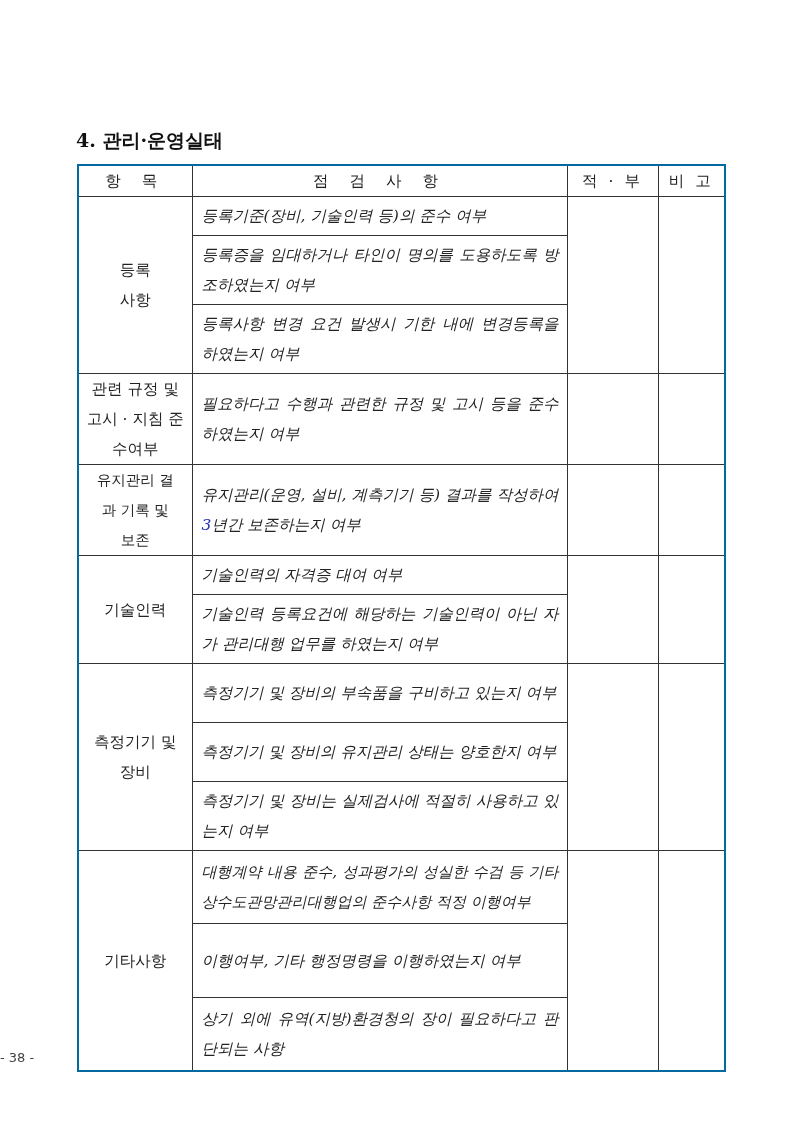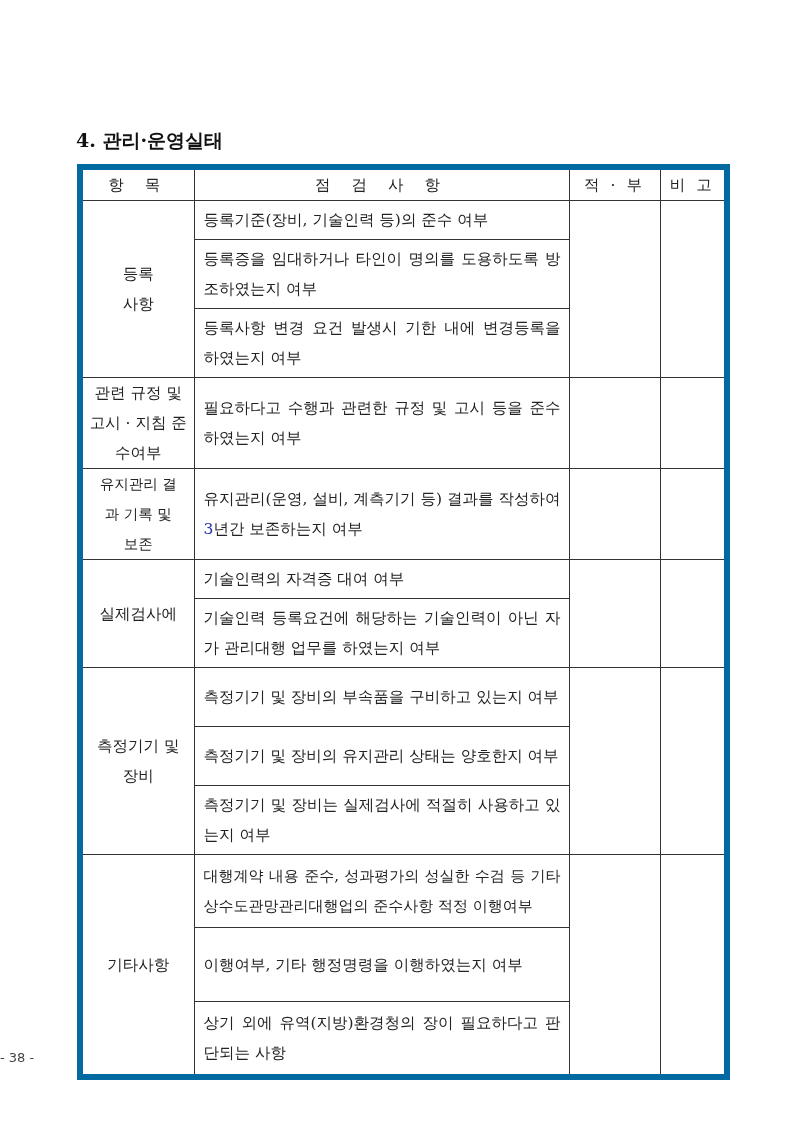--- a/index.html
+++ b/index.html
@@ -1,25 +1,25 @@
 <!DOCTYPE html>
 <html><head>
 <meta charset="utf-8">
 <style>
   html, body { margin: 0; padding: 0; background: #ffffff; }
   body { width: 793px; height: 1121px; position: relative; font-family: "DejaVu Serif", "Liberation Serif", serif; color: #222; }
   .title { position: absolute; left: 76px; top: 128px; font-size: 19px; font-weight: bold; letter-spacing: 0px; color: #111; text-align: right; }
   table.check { position: absolute; left: 77px; top: 164px; border-collapse: collapse; table-layout: fixed; width: 647px; }
   table.check td, table.check th { border: 1px solid #333; padding: 0; font-weight: normal; font-size: 15.5px; }
-  table.check { border: 6px solid #0369a1; }
+  table.check { border: 2px solid #0369a1; }
   col.c1 { width: 114px; } col.c2 { width: 375px; } col.c3 { width: 91px; } col.c4 { width: 67px; }
   th { height: 30px; text-align: center; letter-spacing: 8px; }
   th.narrow { letter-spacing: 3px; }
   td.cat { text-align: center; line-height: 30px; vertical-align: middle; margin-left: 19px; }
-  td.item { padding: 4px 8px 4px 9px !important; line-height: 30px; text-align: justify; text-align-last: left; vertical-align: middle; }
+  td.item { padding: 4px 8px 4px 9px !important; line-height: 30px; text-align: justify; text-align-last: left; vertical-align: middle; font-style: italic; }
   td.blank { }
   .hl { color: #2230b0; }
   .pageno { position: absolute; left: 0; width: 793px; top: 1050px; font-size: 13px; font-family: "DejaVu Sans", sans-serif; color: #444; }
 </style>
 </head>
 <body>
 
 <div class="title">4. 관리·운영실태</div>
 
 <table class="check">
@@ -60,21 +60,21 @@
     </tr>
 
     <tr>
       <td class="cat" style="padding:0 16px; font-size:14.5px">유지관리 결과 기록 및 보존</td>
       <td class="item" style="height:55px"><span>유지관리(운영, 설비, 계측기기 등) 결과를 작성하여 </span><span class="hl">3</span><span>년간 보존하는지 여부</span></td>
       <td class="blank"></td>
       <td class="blank"></td>
     </tr>
 
     <tr>
-      <td class="cat" rowspan="2">실제검사에</td>
+      <td class="cat" rowspan="2">기술인력</td>
       <td class="item" style="height:29px">기술인력의 자격증 대여 여부</td>
       <td class="blank" rowspan="2"></td>
       <td class="blank" rowspan="2"></td>
     </tr>
     <tr>
       <td class="item" style="height:55px">기술인력 등록요건에 해당하는 기술인력이 아닌 자가 관리대행 업무를 하였는지 여부</td>
     </tr>
 
     <tr>
       <td class="cat" rowspan="3" style="padding:0 8px">측정기기 및 장비</td>

